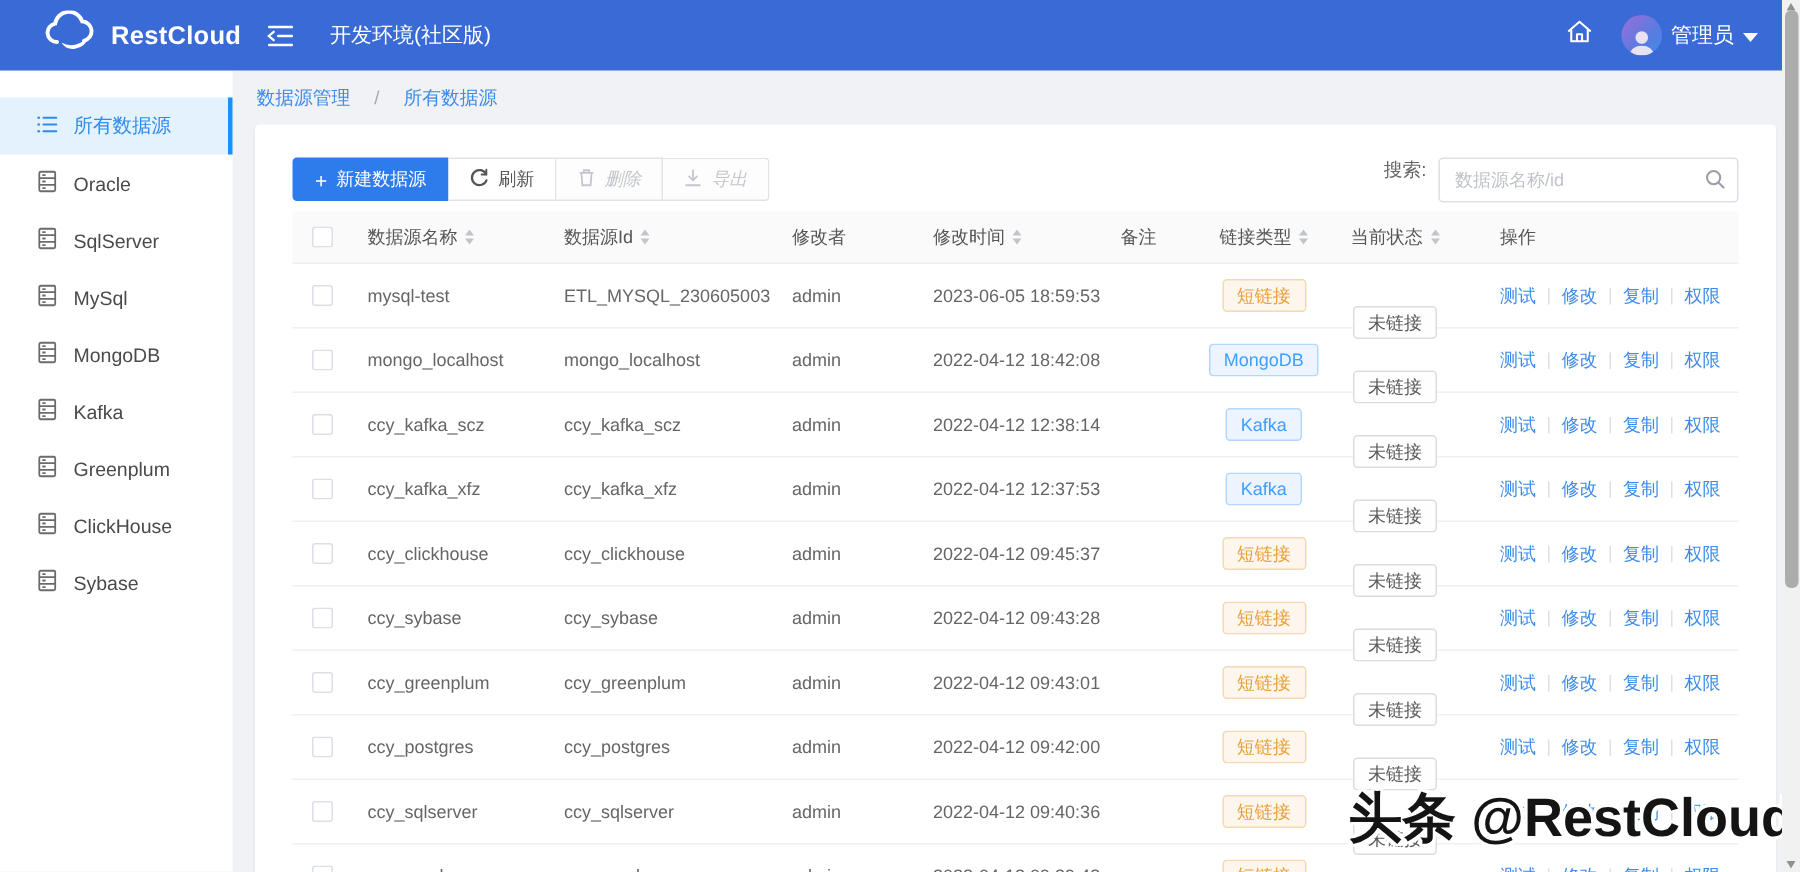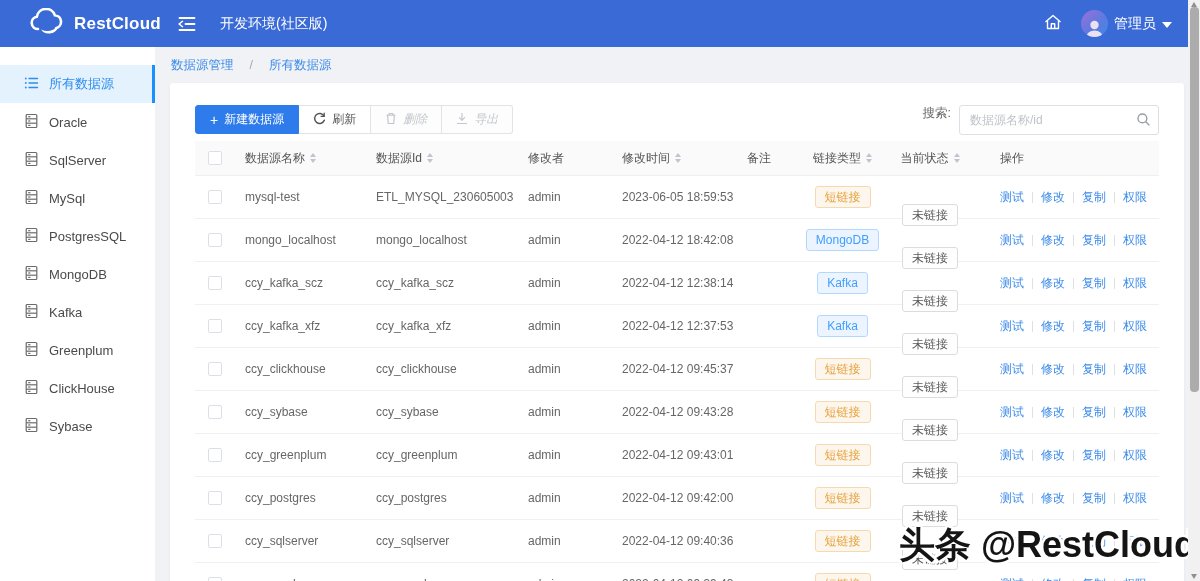--- a/index.html
+++ b/index.html
@@ -183,31 +183,20 @@
     <div class="side-item">
       <span><svg width="15" height="16" viewBox="0 0 15 16" fill="none" stroke="#6B6B6B" stroke-width="1.2">
   <rect x="2.2" y="1.5" width="10.6" height="13" rx="1"></rect>
   <path d="M2.2 5.8 H12.8"></path>
           <path d="M2.2 10.2 H12.8"></path>
   <path d="M4.2 3.7 H6.4"></path>
           <path d="M4.2 8 H6.4"></path>
           <path d="M4.2 12.4 H6.4"></path>
         </svg></span>
     <span>MySql</span>
-    </div>
-    <div class="side-item">
-      <span><svg width="15" height="16" viewBox="0 0 15 16" fill="none" stroke="#6B6B6B" stroke-width="1.2">
-  <rect x="2.2" y="1.5" width="10.6" height="13" rx="1"></rect>
-  <path d="M2.2 5.8 H12.8"></path>
-          <path d="M2.2 10.2 H12.8"></path>
-  <path d="M4.2 3.7 H6.4"></path>
-          <path d="M4.2 8 H6.4"></path>
-          <path d="M4.2 12.4 H6.4"></path>
-        </svg></span>
-    <span>PostgresSQL</span>
     </div>
     <div class="side-item">
       <span><svg width="15" height="16" viewBox="0 0 15 16" fill="none" stroke="#6B6B6B" stroke-width="1.2">
   <rect x="2.2" y="1.5" width="10.6" height="13" rx="1"></rect>
   <path d="M2.2 5.8 H12.8"></path>
           <path d="M2.2 10.2 H12.8"></path>
   <path d="M4.2 3.7 H6.4"></path>
           <path d="M4.2 8 H6.4"></path>
           <path d="M4.2 12.4 H6.4"></path>
         </svg></span>

